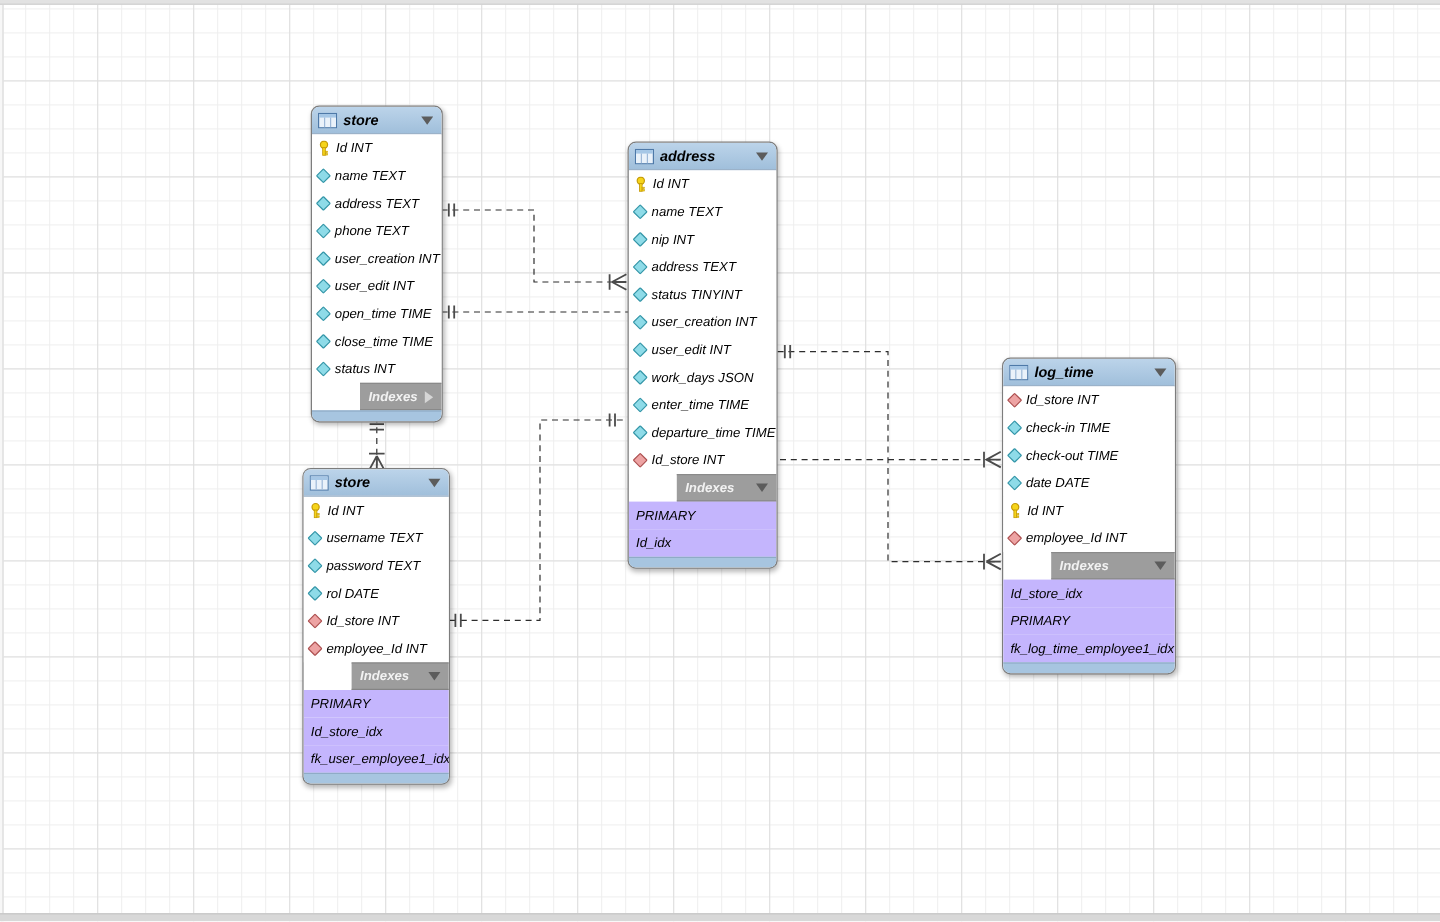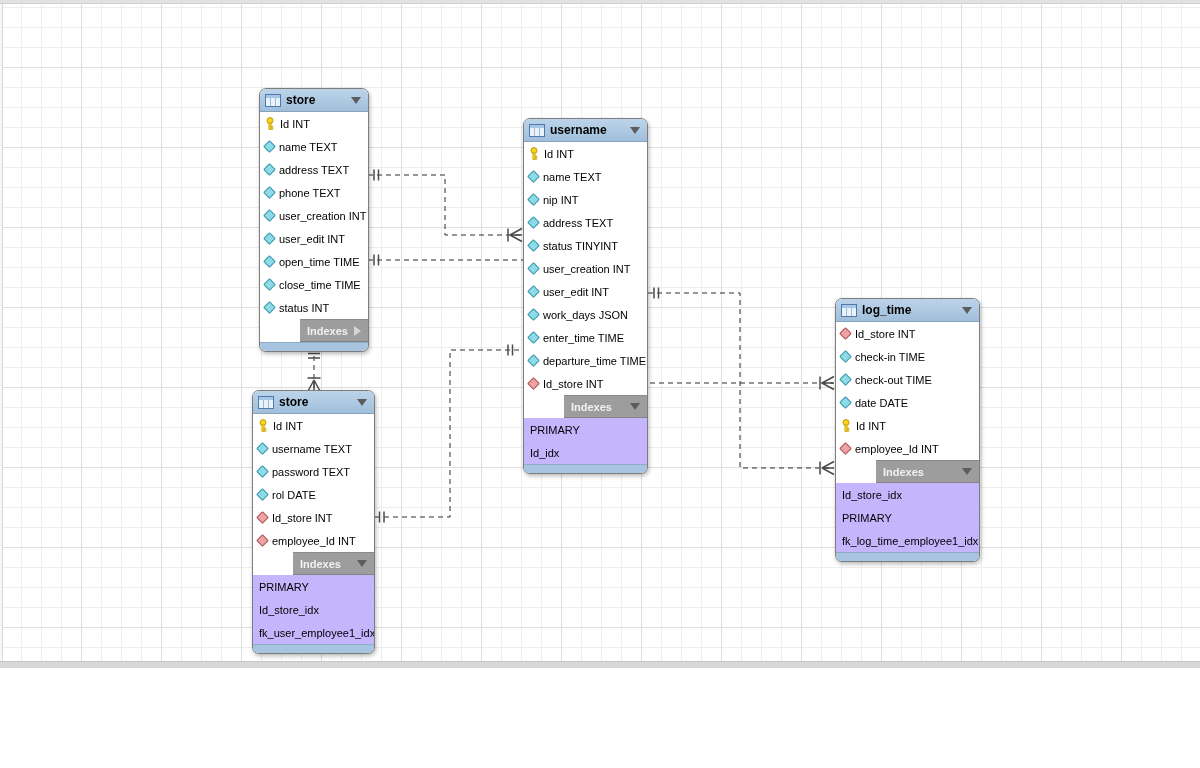--- a/index.html
+++ b/index.html
@@ -1,17 +1,17 @@
 <!DOCTYPE html>
 <html><head>
 <meta charset="utf-8">
 <style>
   html,body{margin:0;padding:0;}
   body{font-family:"Liberation Sans",sans-serif;}
-  #stage{position:relative;width:1200px;height:668px;overflow:hidden;background:#fff;}
+  #stage{position:relative;width:1200px;height:768px;overflow:hidden;background:#fff;font-style:italic;}
   .canvas{position:absolute;inset:0;
     background-color:#ffffff;
     background-image:
       linear-gradient(to right,#dedede 1px,transparent 1px),
       linear-gradient(to bottom,#dedede 1px,transparent 1px),
       linear-gradient(to right,#eeeeee 1px,transparent 1px),
       linear-gradient(to bottom,#eeeeee 1px,transparent 1px);
     background-size:80px 80px,80px 80px,20px 20px,20px 20px;
     background-position:1px 0,0 67px,1px 0,0 7px;}
   .edge-top{position:absolute;left:0;top:0;width:1200px;height:3px;background:#e2e2e2;border-bottom:1px solid #d0d0d0;z-index:5;}
@@ -133,21 +133,21 @@
   </div>
 
   <div class="table-fig" style="left:523px;top:118px;width:125px;">
     <div class="tf-header">
       <svg width="16" height="13" viewBox="0 0 16 13">
           <rect x="0.5" y="0.5" width="15" height="12" fill="#eaf2fa" stroke="#4e79a8"></rect>
           <rect x="1" y="1" width="14" height="3" fill="#a6c7e6"></rect>
           <line x1="5.5" y1="4" x2="5.5" y2="12" stroke="#9db8d8"></line>
           <line x1="10.5" y1="4" x2="10.5" y2="12" stroke="#9db8d8"></line>
         </svg>
-      <span class="tf-title">username</span>
+      <span class="tf-title">address</span>
       <span class="caret-down"></span>
     </div>
     <div class="tf-row">
         <svg class="ic" width="10" height="13" viewBox="0 0 10 13">
           <circle cx="5" cy="3.6" r="3" fill="#f6d41a" stroke="#c49a08"></circle>
           <rect x="3.9" y="6" width="2.2" height="6.4" fill="#f6d41a" stroke="#c49a08" stroke-width="0.7"></rect>
           <rect x="6" y="9" width="2" height="1.2" fill="#f6d41a" stroke="#c49a08" stroke-width="0.5"></rect>
           <rect x="6" y="11" width="2" height="1.2" fill="#f6d41a" stroke="#c49a08" stroke-width="0.5"></rect>
         </svg>
         <span class="lbl">Id INT</span>

